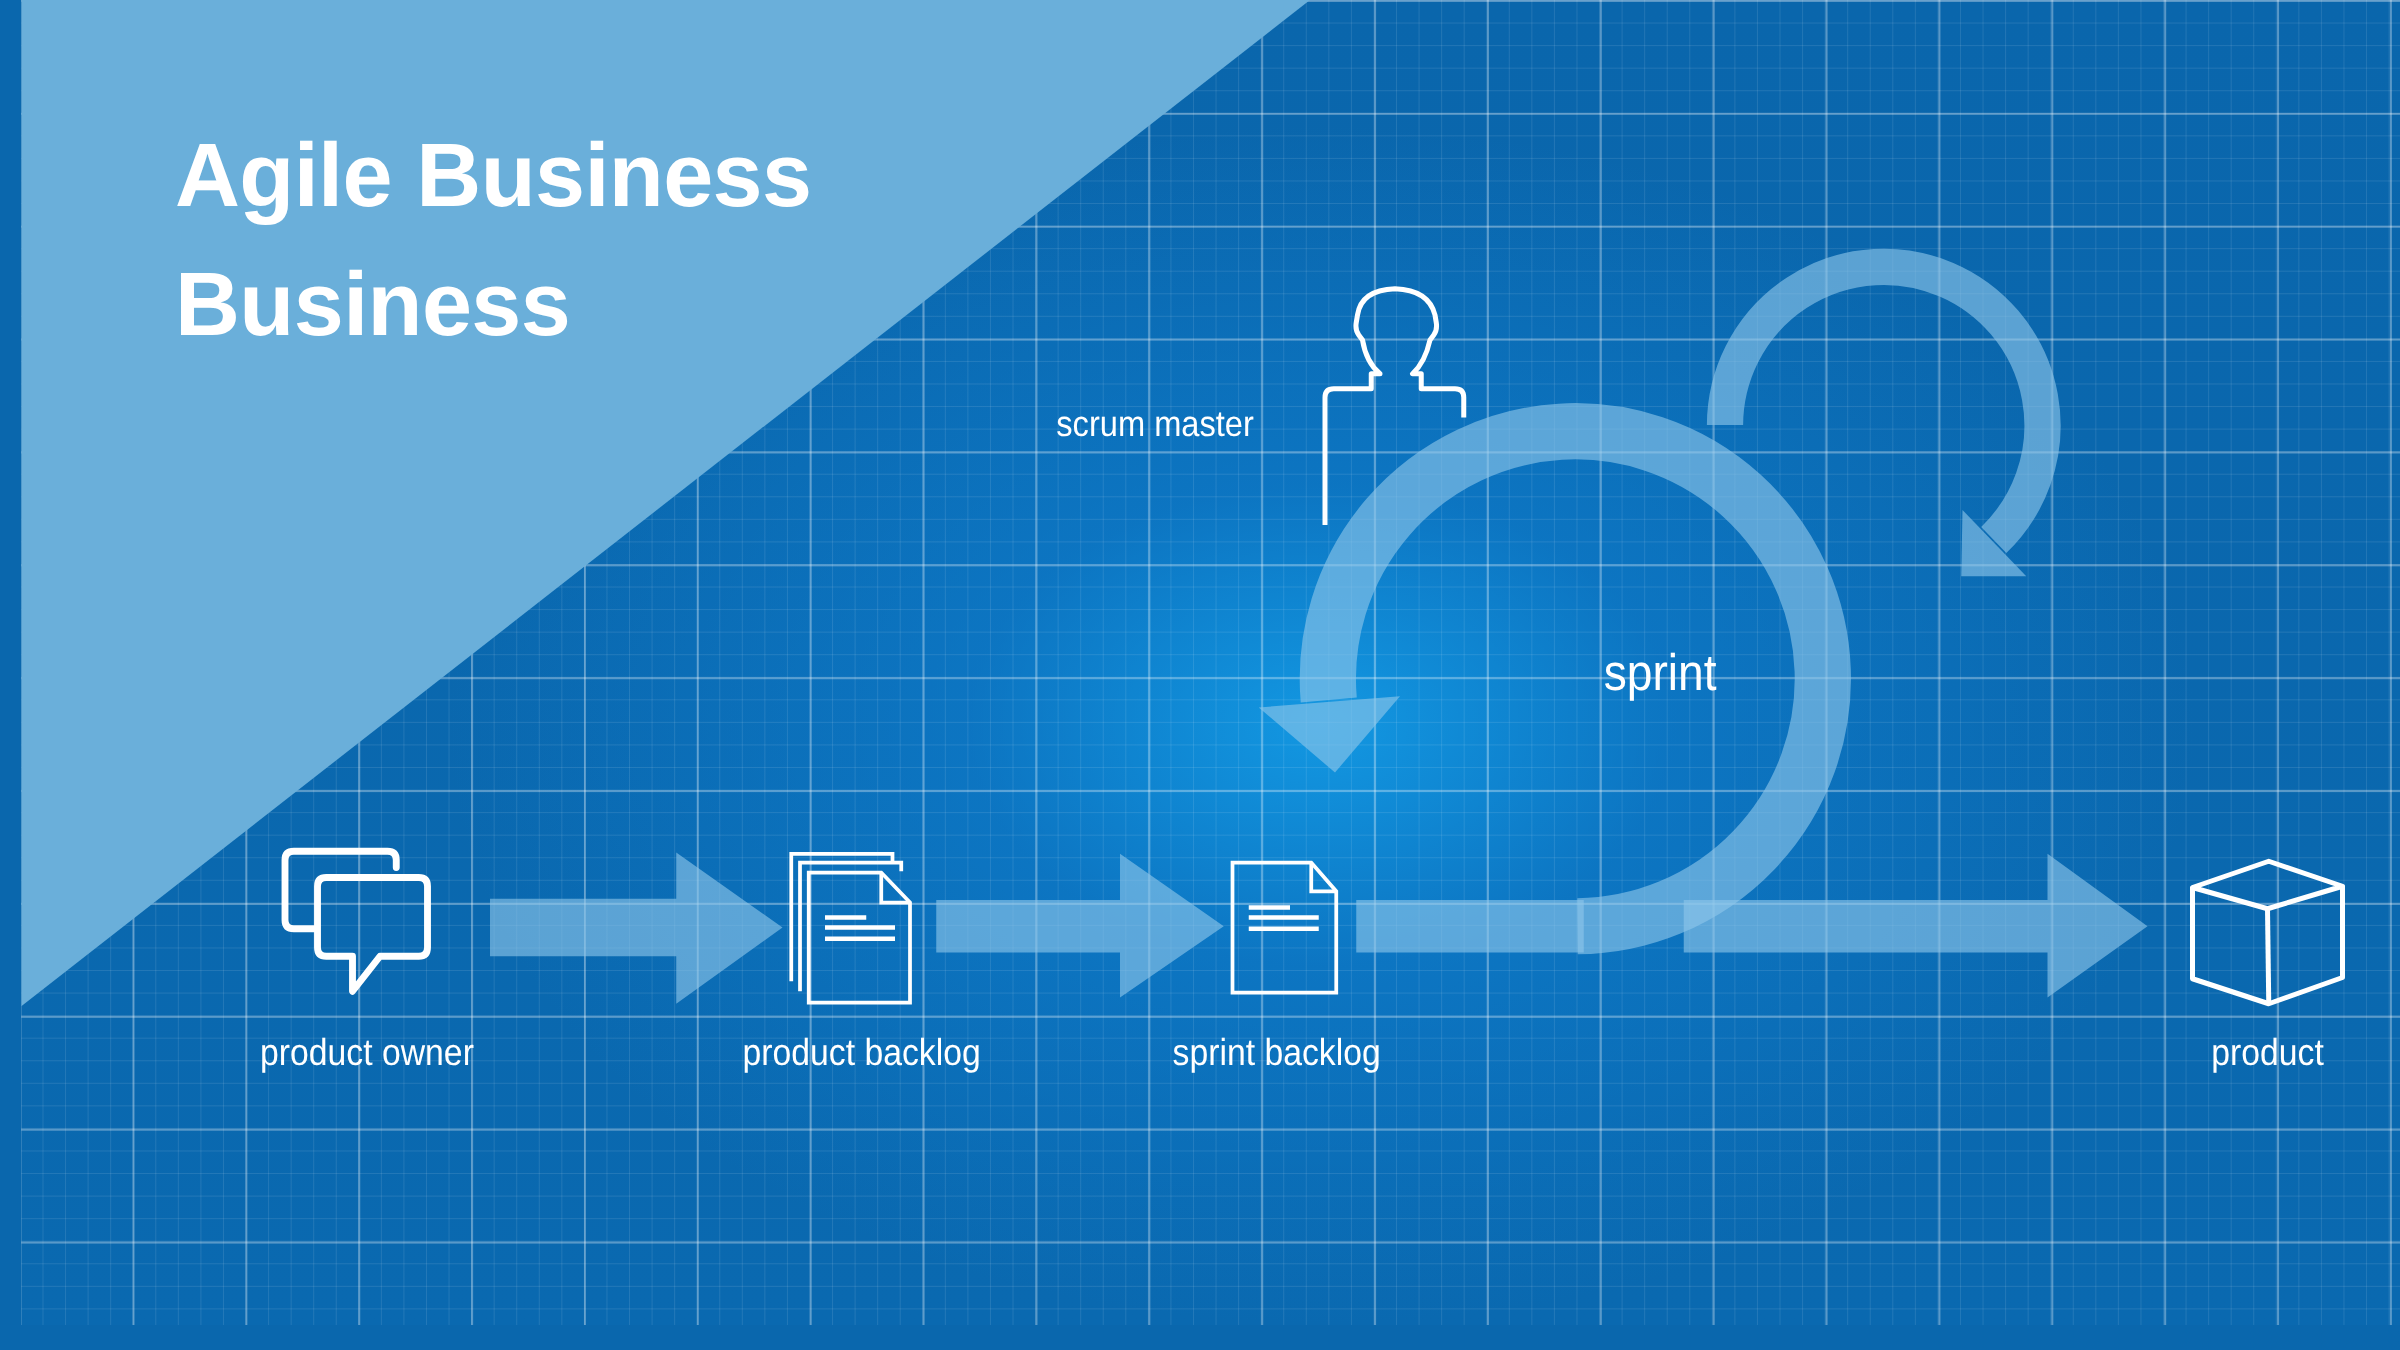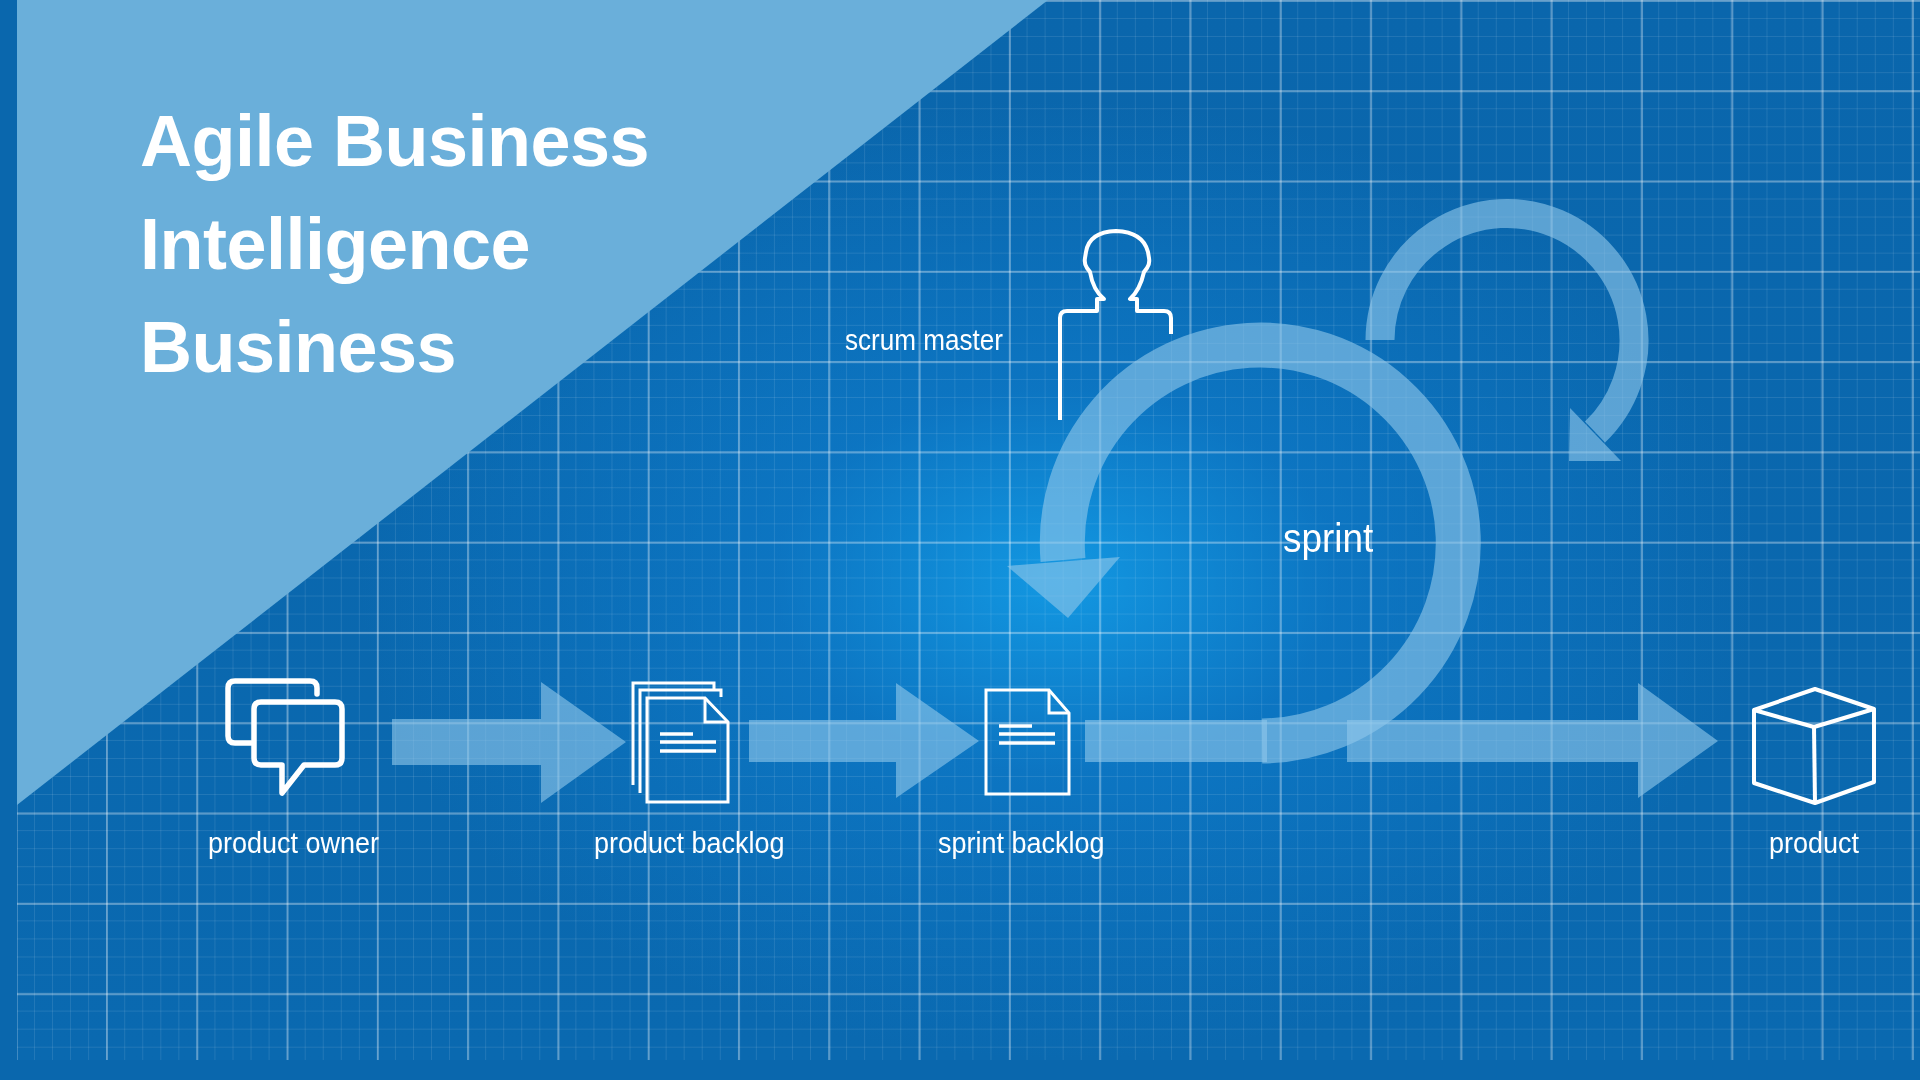--- a/index.html
+++ b/index.html
@@ -100,21 +100,20 @@
       <polygon points="1798,689 1857,709 1797,727 1737,710"></polygon>
       <polyline points="1737,710 1737,783 1798,803 1857,782 1857,709"></polyline>
       <line x1="1797" y1="727" x2="1798" y2="803"></line>
     </g>
 
     <path fill="none" stroke="#ffffff" stroke-width="4" stroke-linejoin="round" d="M 1043 420 L 1043 318 Q 1043 311 1050 311 L 1080 311 L 1080 299 L 1087 299 Q 1076 290 1073 272 L 1070 268 Q 1067 264 1068 258 L 1069 252 Q 1072 232 1099 231 Q 1126 232 1131 252 L 1132 258 Q 1133 264 1130 268 L 1127 272 Q 1123 290 1113 299 L 1120 299 L 1120 311 L 1147 311 Q 1154 311 1154 318 L 1154 334"></path>
   </svg>
 
   <h1 class="title">
     <span>Agile Business</span>
-    <span>Intelligence</span>
     <span>Business</span>
   </h1>
 
   <div class="label" style="left:828px; top:324px; font-size:29px;">scrum master</div>
   <div class="label sprint-label" style="left:1266px; top:515px;">sprint</div>
   <div class="label" style="left:191px; top:826px;">product owner</div>
   <div class="label" style="left:577px; top:826px;">product backlog</div>
   <div class="label" style="left:921px; top:826px;">sprint backlog</div>
   <div class="label" style="left:1752px; top:826px;">product</div>
 </div>

